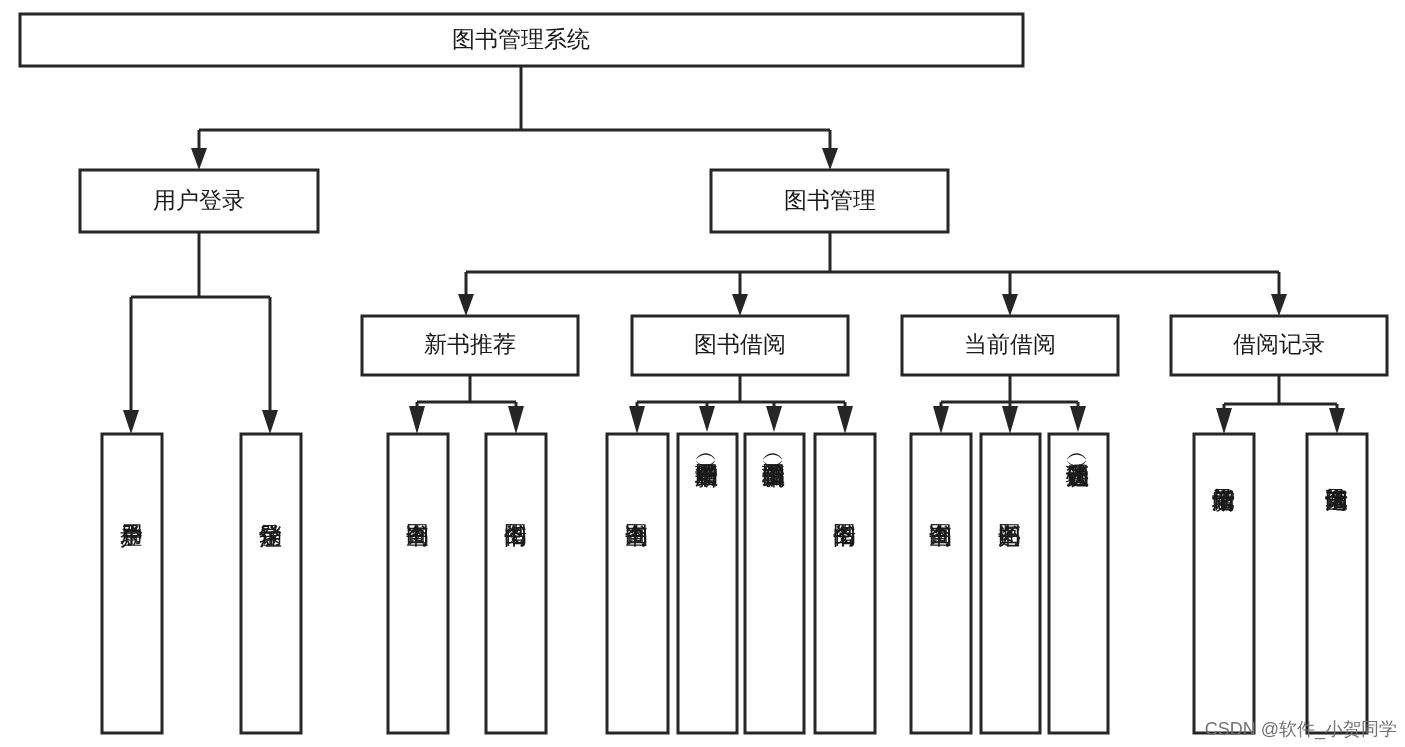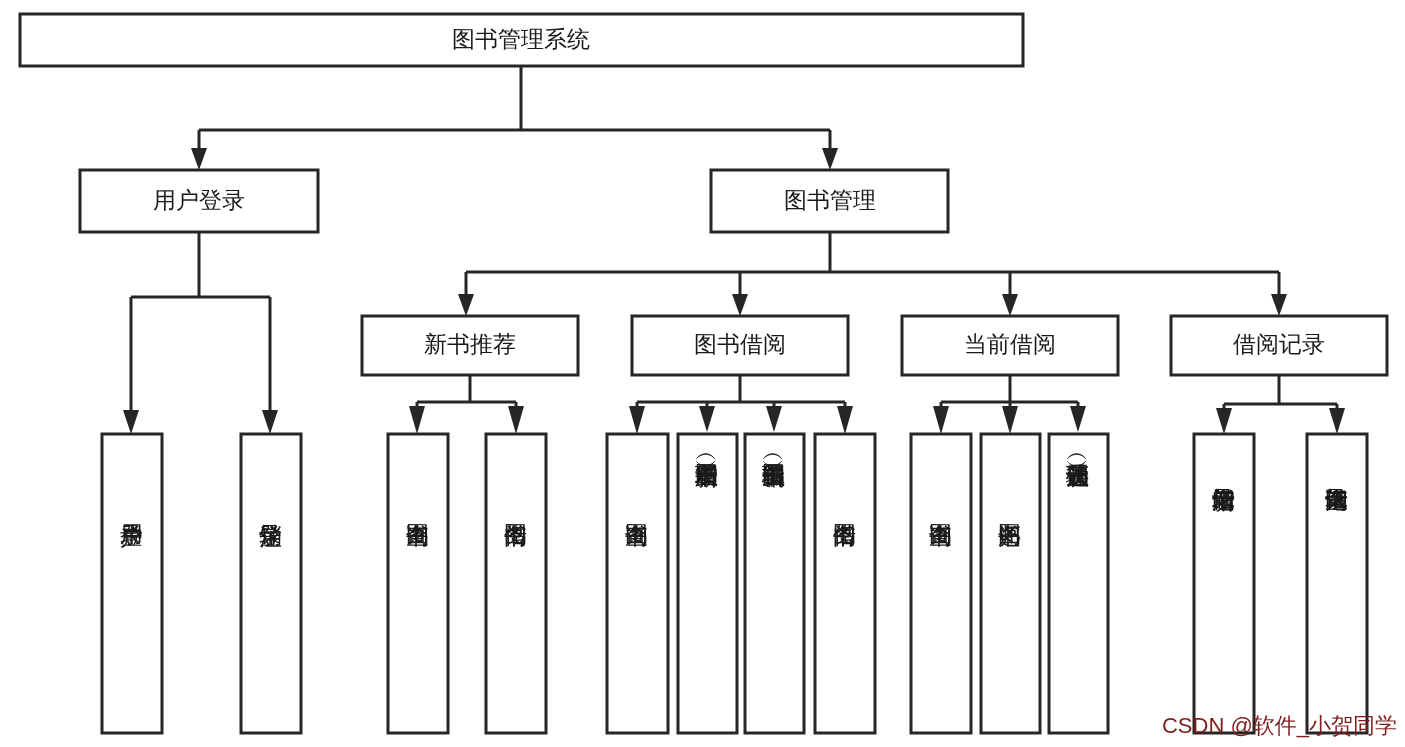--- a/index.html
+++ b/index.html
@@ -46,22 +46,22 @@
   }
   .arrow-head {
     fill: #262626;
     stroke: none;
   }
   .watermark {
     position: absolute;
     right: 8px;
     bottom: 6px;
     font-family: "Liberation Sans", "DejaVu Sans", sans-serif;
-    font-size: 22px;
-    color: #7f1d1d;
+    font-size: 18px;
+    color: #737373;
     white-space: nowrap;
     user-select: none;
   }
 </style>
 </head>
 <body>
 
 <svg id="diagram" viewBox="0 0 1405 747" xmlns="http://www.w3.org/2000/svg">
 
   <defs>

